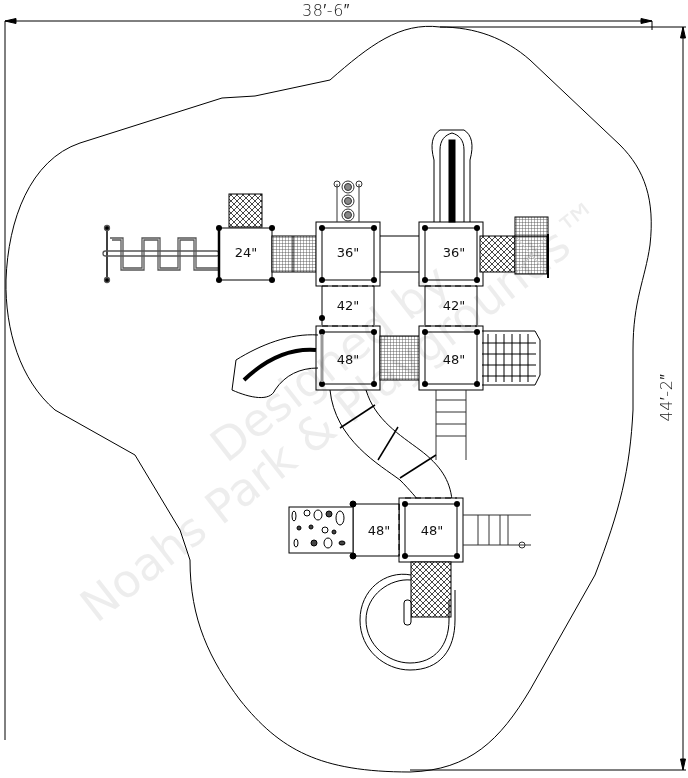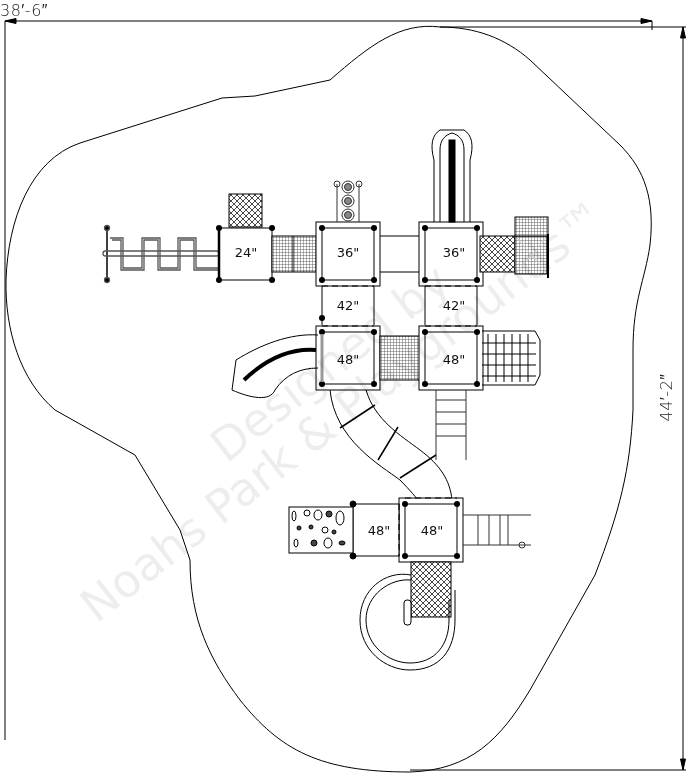--- a/index.html
+++ b/index.html
@@ -1,19 +1,19 @@
 <!DOCTYPE html>
 <html><head>
 <meta charset="utf-8">
 <style>
   html, body { margin: 0; padding: 0; background: #ffffff; }
   body { width: 688px; height: 778px; overflow: hidden; position: relative; font-family: "DejaVu Sans", sans-serif; }
   #canvas { position: absolute; left: 0; top: 0; width: 688px; height: 778px; }
   .dim-label { position: absolute; font-family: "DejaVu Sans", sans-serif; color: #222; font-size: 16px; letter-spacing: 0.5px; font-weight: 300; }
-  #dim-width { left: 0; width: 652px; top: 1px; }
+  #dim-width { left: 0; width: 652px; top: 1px; text-align: center; }
   #dim-height { left: 652px; top: 398px; width: 30px; height: 1px; }
   #dim-height span { display: block; transform: rotate(-90deg); transform-origin: center; white-space: nowrap; position: absolute; left: -16px; top: -10px; width: 60px; text-align: center; }
   .deck-label { position: absolute; font-family: "DejaVu Sans", sans-serif; font-size: 13px; color: #111; text-align: center; width: 40px; margin-left: -20px; margin-top: -9px; }
   #watermark { position: absolute; left: 0; top: 0; width: 688px; height: 778px; pointer-events: none; }
   #watermark div { position: absolute; color: rgba(0,0,0,0.07); font-family: "DejaVu Sans", sans-serif; white-space: nowrap; transform-origin: left top; transform: rotate(-38deg); }
   #wm1 { left: 200px; top: 430px; font-size: 46px; }
   #wm2 { left: 70px; top: 590px; font-size: 46px; }
 </style>
 </head>
 <body>

